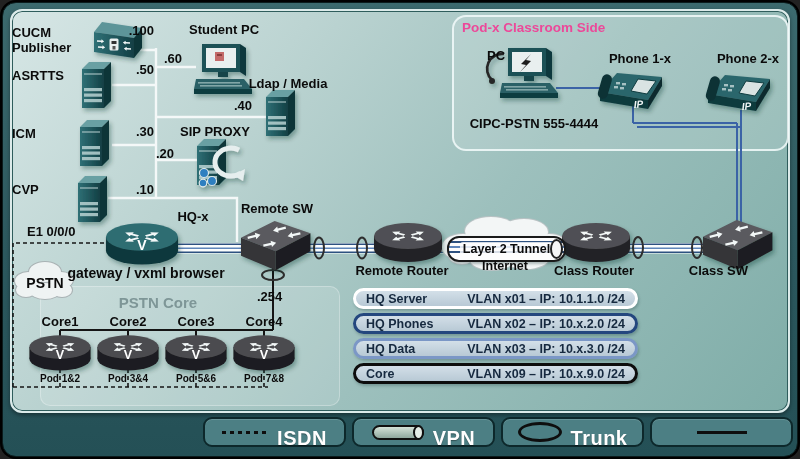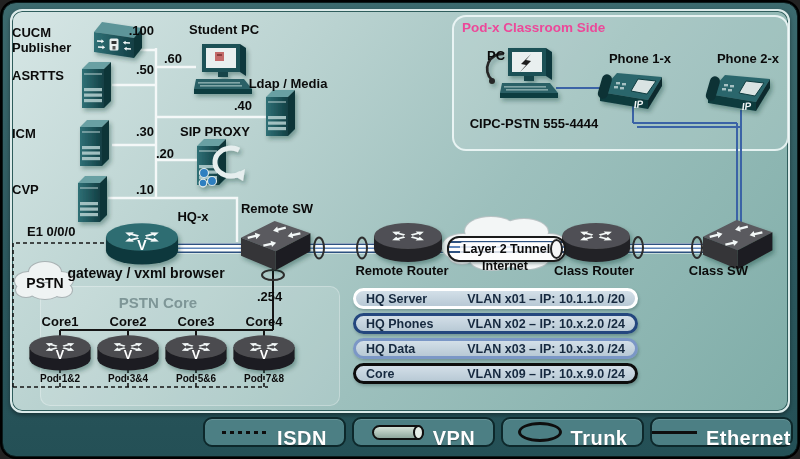--- a/index.html
+++ b/index.html
@@ -327,21 +327,21 @@
 
   <div class="lbl title-gray" style="left:462px;top:20px;">Pod-x Classroom Side</div>
   <div class="lbl" style="left:487px;top:49px;">PC</div>
   <div class="lbl ctr" style="left:452px;top:117px;width:164px;">CIPC-PSTN 555-4444</div>
   <div class="lbl ctr" style="left:592px;top:52px;width:96px;">Phone 1-x</div>
   <div class="lbl ctr" style="left:700px;top:52px;width:96px;">Phone 2-x</div>
 
   <div class="vlan-table">
     <div class="vlan-row" style="border-color: rgb(255, 255, 255);">
       <span>HQ Server</span>
-      <span>VLAN x01 – IP: 10.1.1.0 /20</span>
+      <span>VLAN x01 – IP: 10.1.1.0 /24</span>
     </div>
     <div class="vlan-row" style="border-color: rgb(36, 71, 126);">
       <span>HQ Phones</span>
       <span>VLAN x02 – IP: 10.x.2.0 /24</span>
     </div>
     <div class="vlan-row" style="border-color: rgb(123, 151, 198);">
       <span>HQ Data</span>
       <span>VLAN x03 – IP: 10.x.3.0 /24</span>
     </div>
     <div class="vlan-row" style="border-color: rgb(13, 13, 13);">
@@ -358,16 +358,15 @@
     <div class="legend-box">
       <div class="sym-vpn"></div>
       <div class="legend-label">VPN</div>
     </div>
     <div class="legend-box">
       <div class="sym-trunk"></div>
       <div class="legend-label">Trunk</div>
     </div>
     <div class="legend-box">
       <div class="sym-eth"></div>
-      <div class="legend-label">Ethernet</div>
     </div>
   </div>
 </div>
 
 </body></html>

